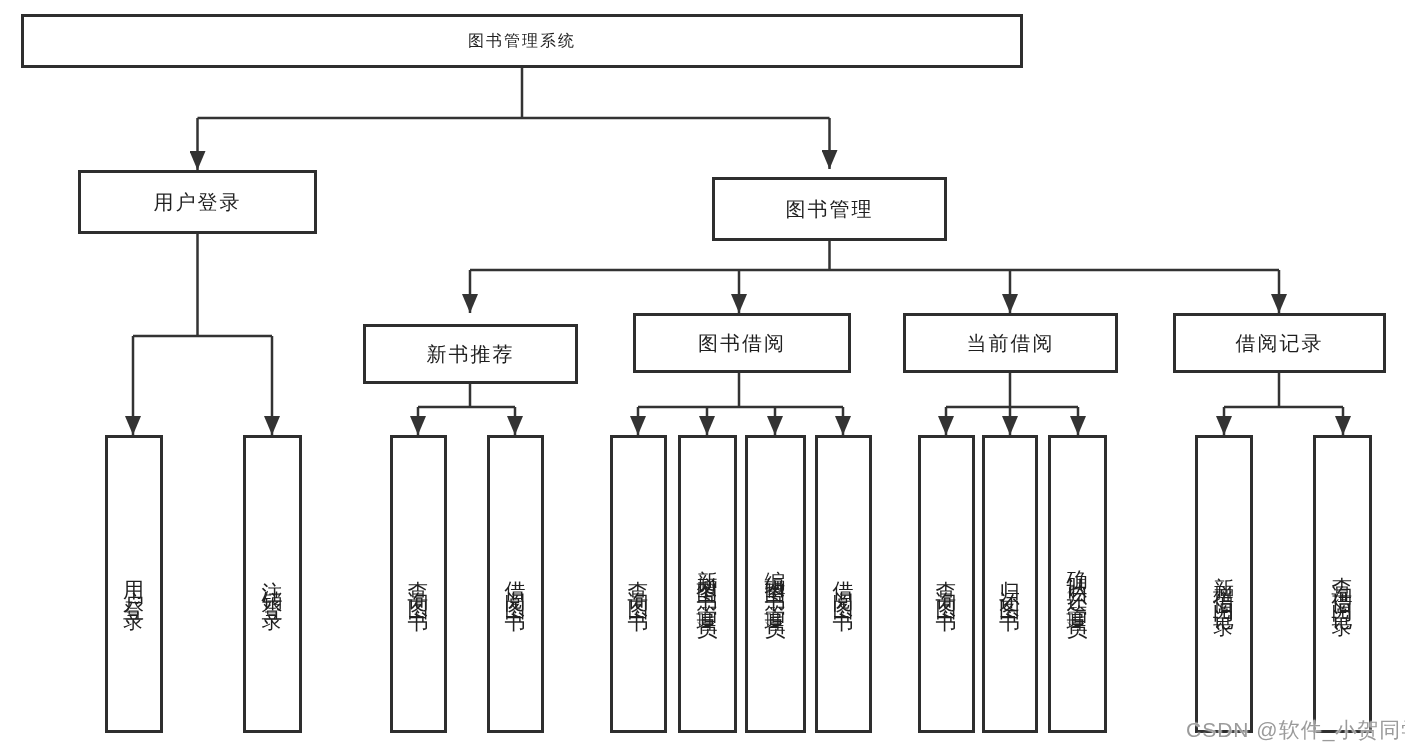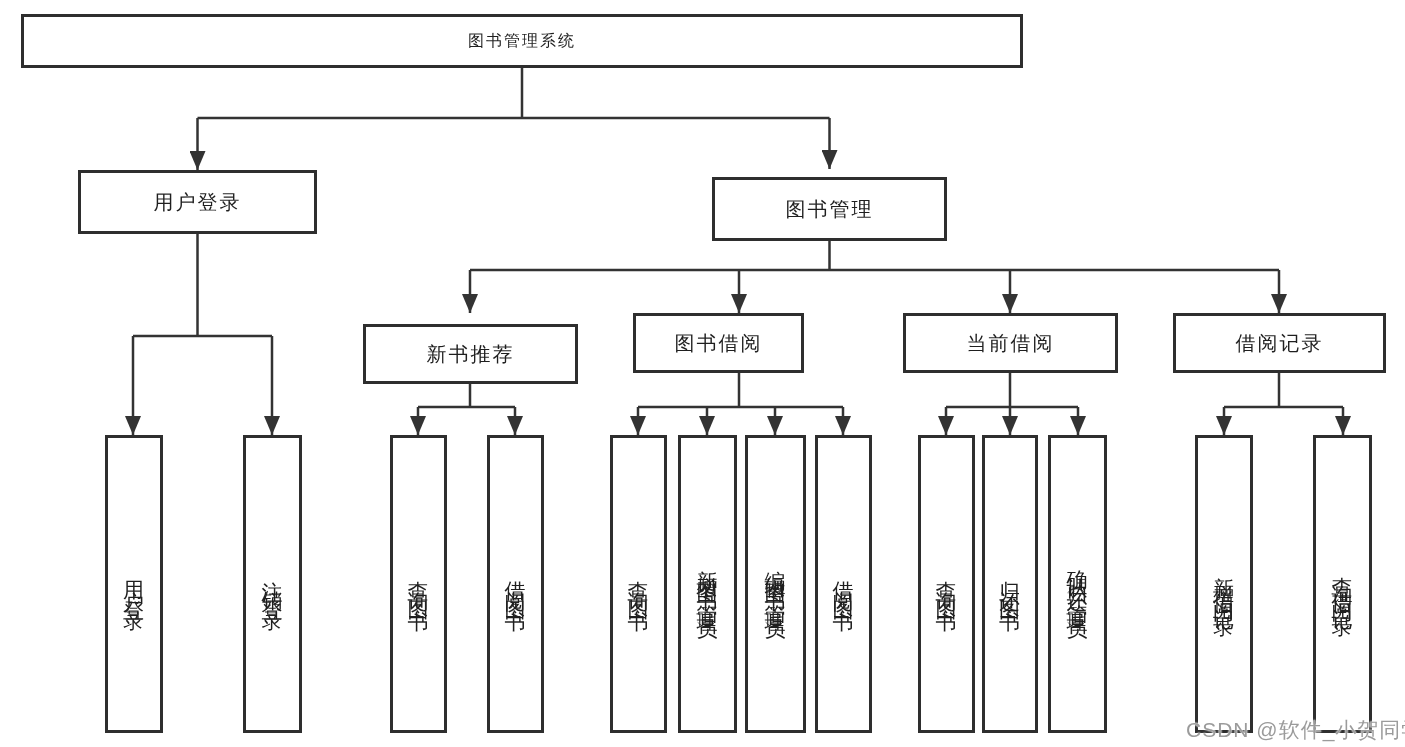--- a/index.html
+++ b/index.html
@@ -14,21 +14,21 @@
   .node{
     position:absolute;background:#fff;border:3px solid var(--border,#2e2e2e);
     box-sizing:border-box;display:flex;align-items:center;justify-content:center;
     text-align:center;line-height:1.1;
   }
   .h{font-size:20px;letter-spacing:2px;}
   #n-root{left:21px;top:14px;width:1002px;height:54px;font-size:16px;}
   #n-user-login{left:78px;top:170px;width:239px;height:64px;}
   #n-book-mgmt{left:712px;top:169px;width:235px;height:64px;margin-top:8px;}
   #n-new-book-rec{left:363px;top:324px;width:215px;height:60px;}
-  #n-book-borrow{left:633px;top:313px;width:171px;height:60px;}
+  #n-book-borrow{left:633px;top:313px;width:218px;height:60px;}
   #n-current-borrow{left:903px;top:313px;width:215px;height:60px;}
   #n-borrow-record{left:1173px;top:313px;width:213px;height:60px;}
   .leaf{
     top:435px;height:298px;
     writing-mode:vertical-rl;font-size:21px;letter-spacing:10px;
   }
   #l-login{left:105px;width:58px;}
   #l-logout{left:243px;width:59px;}
   #l-rec-query{left:390px;width:57px;}
   #l-rec-borrow{left:487px;width:57px;}

